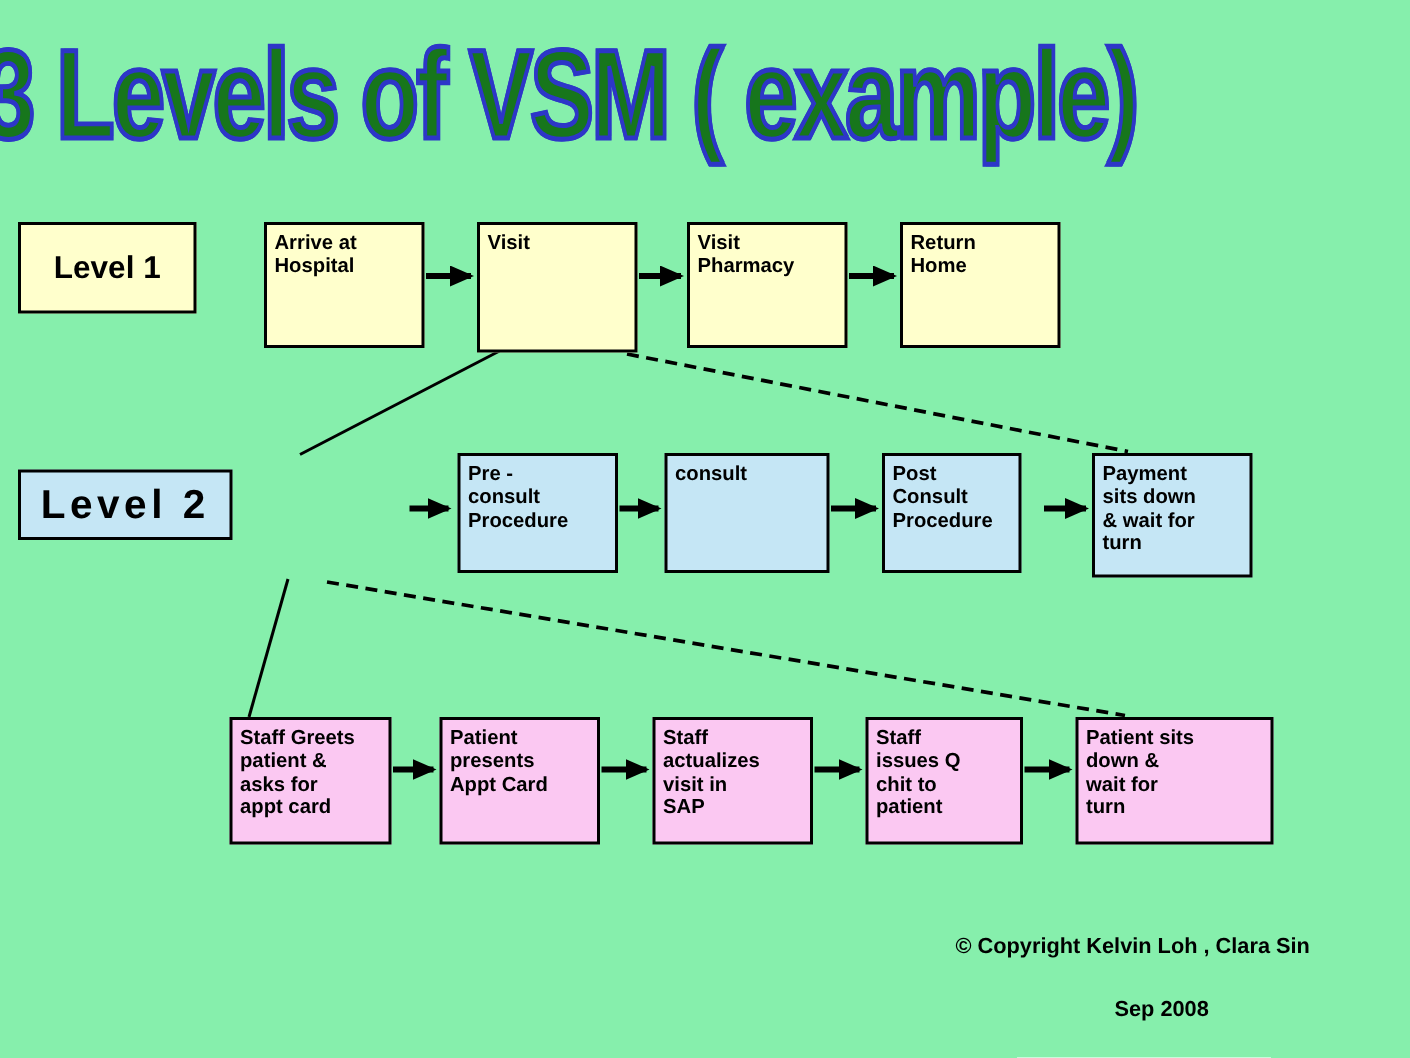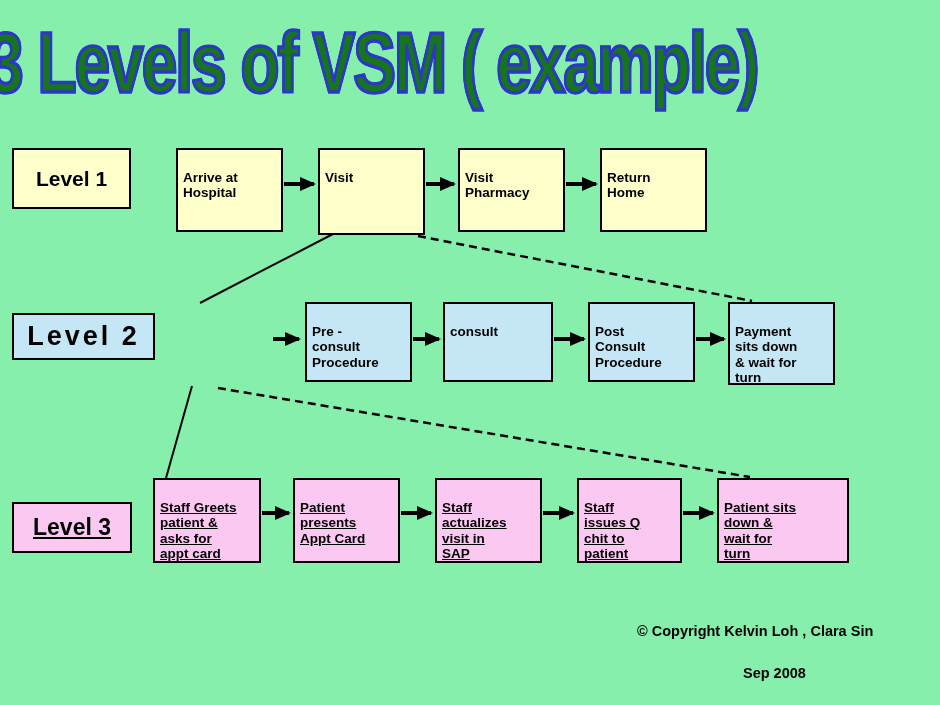--- a/index.html
+++ b/index.html
@@ -27,26 +27,26 @@
        1px  1px 0 var(--title_outline_blue);
     transform:scaleY(1.32);transform-origin:top left;
   }
   .lbox{
     position:absolute;box-sizing:border-box;border:2px solid var(--line_black);
     display:flex;align-items:center;justify-content:center;
     font-weight:bold;color:#000;
   }
   .pbox{
     position:absolute;box-sizing:border-box;border:2px solid var(--line_black);
-    padding:20px 5px;font-size:13.5px;font-weight:bold;line-height:1.14;
+    padding:4px 5px;font-size:13.5px;font-weight:bold;line-height:1.14;
     color:#000;white-space:pre-line;text-align:left;
   }
   .l1{background:var(--level1_fill);}
   .l2{background:var(--level2_fill);}
-  .l3{background:var(--level3_fill);text-decoration:underline;}
+  .l3{background:var(--level3_fill);}
   #overlay{position:absolute;left:0;top:0;}
   #footer-copyright{
     position:absolute;left:637px;top:623px;font-size:14.5px;font-weight:bold;color:#000;
   }
   #footer-date{
     position:absolute;left:731px;top:665px;font-size:14.5px;font-weight:bold;color:#000;margin-left:12px;
   }
 </style>
 </head>
 <body>
@@ -90,29 +90,28 @@
   <div class="pbox l1" style="left:458px;top:148px;width:107px;height:84px">Visit
 Pharmacy</div>
   <div class="pbox l1" style="left:600px;top:148px;width:107px;height:84px">Return
 Home</div>
 
   <div class="lbox l2" style="left:12px;top:313px;width:143px;height:47px;font-size:27px;letter-spacing:3px">Level 2</div>
   <div class="pbox l2" style="left:305px;top:302px;width:107px;height:80px">Pre -
 consult
 Procedure</div>
   <div class="pbox l2" style="left:443px;top:302px;width:110px;height:80px">consult</div>
-  <div class="pbox l2" style="left:588px;top:302px;width:107px;height:80px">Post
+  <div class="pbox l2" style="left:588px;top:302px;width:93px;height:80px">Post
 Consult
 Procedure</div>
   <div class="pbox l2" style="left:728px;top:302px;width:107px;height:83px">Payment
 sits down
 &amp; wait for
 turn</div>
 
-  <div class="lbox l3" style="left:12px;top:502px;width:120px;height:51px;font-size:23px">Level 3</div>
   <div class="pbox l3" style="left:153px;top:478px;width:108px;height:85px">Staff Greets
 patient &amp;
 asks for
 appt card</div>
   <div class="pbox l3" style="left:293px;top:478px;width:107px;height:85px">Patient
 presents
 Appt Card</div>
   <div class="pbox l3" style="left:435px;top:478px;width:107px;height:85px">Staff
 actualizes
 visit in

